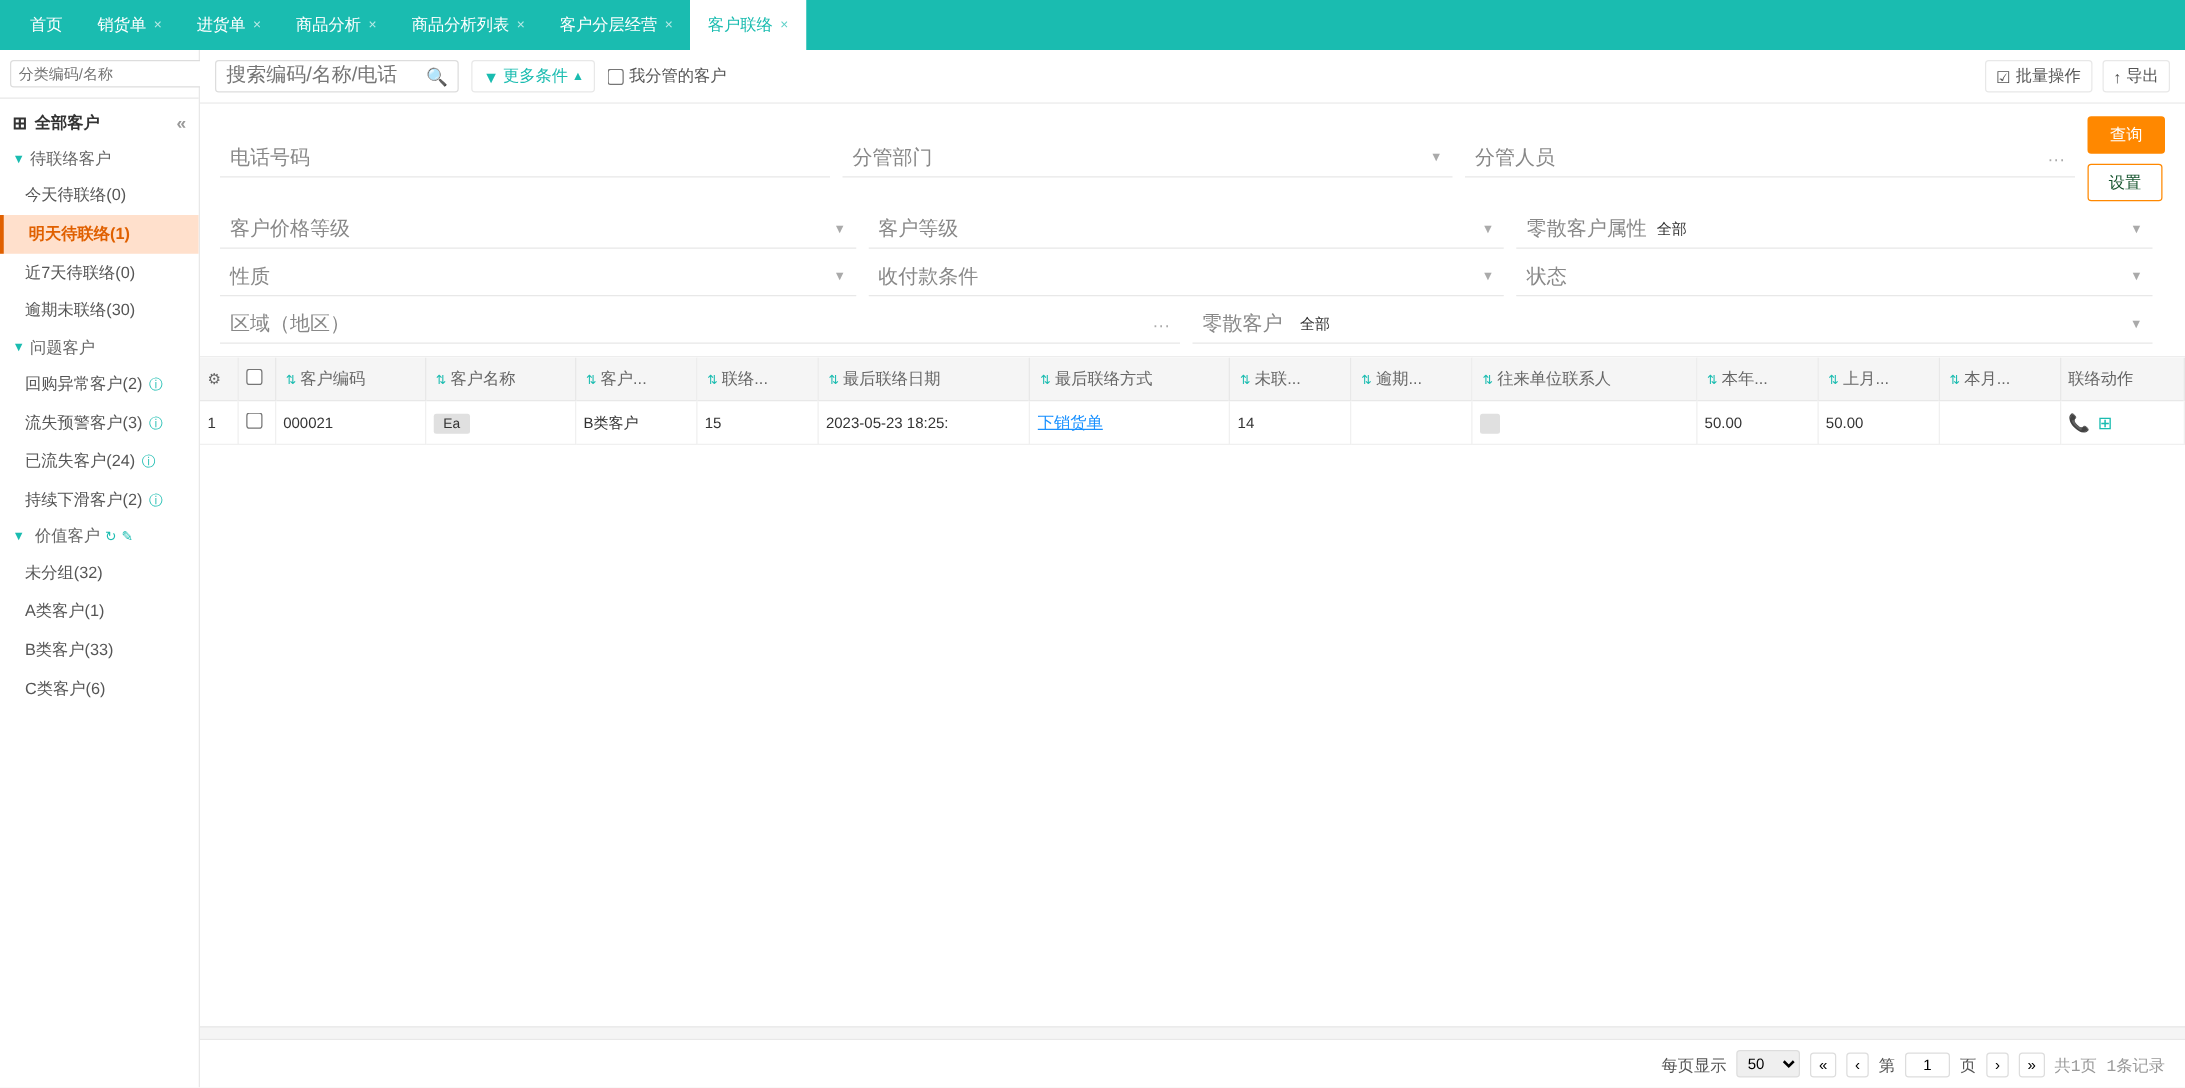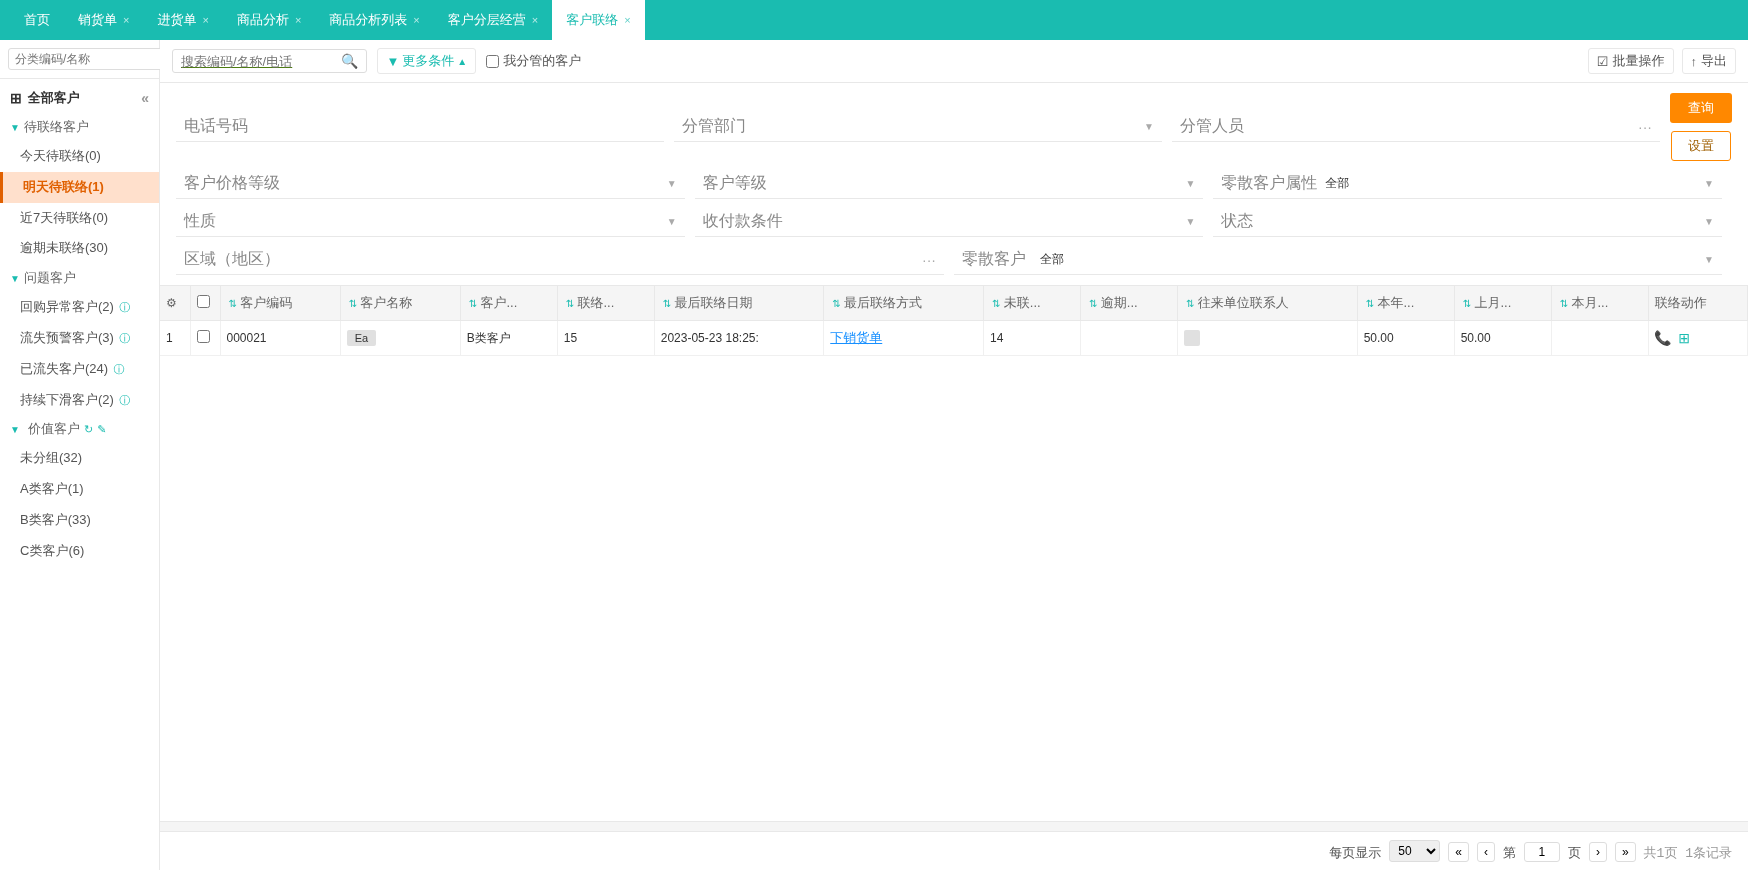--- a/index.html
+++ b/index.html
@@ -114,24 +114,23 @@
       align-items: center;
       border: 1px solid #ddd;
       border-radius: 3px;
       padding: 3px 8px;
       background: #fff;
       min-width: 180px;
     }
     .filter-search-box input {
       border: none;
       outline: none;
-      font-size: 13px;
+      font-size: 16px;
       width: 160px;
       color: #4d7c0f;
-      text-decoration: underline;
     }
     .filter-search-box .search-icon { color: #1abcb0; cursor: pointer; font-size: 14px; }
     .more-filter-btn {
       display: flex;
       align-items: center;
       color: #1abcb0;
       cursor: pointer;
       font-size: 12px;
       gap: 3px;
       border: 1px solid #e8e8e8;
@@ -205,33 +204,33 @@
       color: #fff;
       border: none;
       border-radius: 3px;
       padding: 6px 18px;
       cursor: pointer;
       font-size: 13px;
       white-space: nowrap;
     }
     .filter-set-btn {
       background: #fff;
-      color: #a16207;
+      color: #14532d;
       border: 1px solid #f80;
       border-radius: 3px;
       padding: 5px 16px;
       cursor: pointer;
       font-size: 13px;
       white-space: nowrap;
       margin-top: 4px;
     }
     .filter-actions {
       display: flex;
       flex-direction: column;
-      align-items: center;
+      align-items: flex-start;
       gap: 4px;
       flex-shrink: 0;
     }
 
     
     .table-container {
       flex: 1;
       overflow: auto;
       background: #fff;
       margin: 0;

